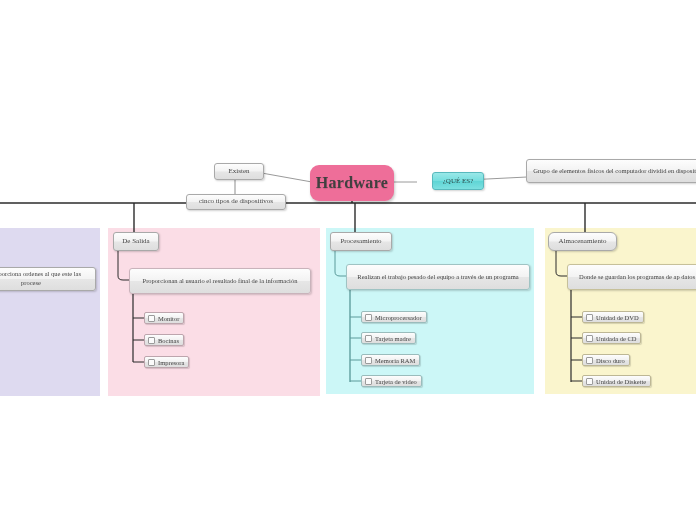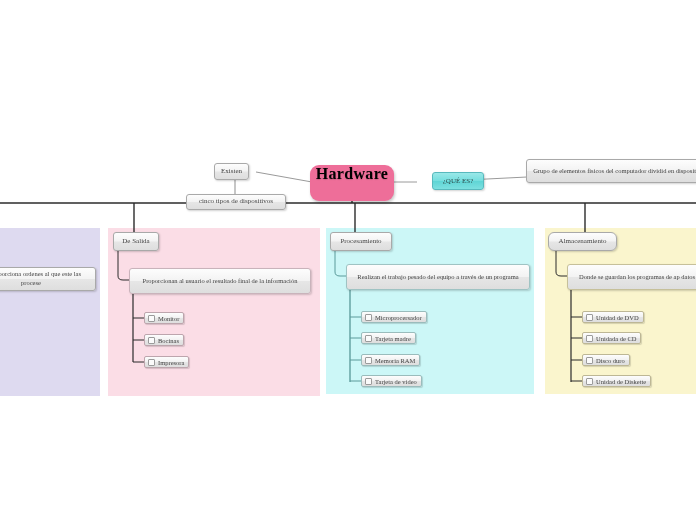--- a/index.html
+++ b/index.html
@@ -65,26 +65,27 @@
   .node.tinted-pink   { border-color: #c9b3bb; }
   .node.tinted-cyan   { border-color: #9fc3c3; }
   .node.tinted-yellow { border-color: #c6c09a; }
 
   
   .hardware {
     position: absolute;
     box-sizing: border-box;
     background: #ee6e99;
     border-radius: 9px;
-    color: #000000;
+    color: #404040;
     font-family: "Liberation Serif", serif;
     font-weight: bold;
     font-size: 16px;
     letter-spacing: 0.3px;
     display: flex;
+    align-items: center;
     justify-content: center;
     box-shadow: 1px 2px 3px rgba(0,0,0,0.22);
     text-shadow: 0 1px 1px rgba(0,0,0,0.12);
   }
 
   
   .quenode {
     position: absolute;
     box-sizing: border-box;
     background: linear-gradient(to bottom, #9ae8e8 0%, #74dede 50%, #5fd5d5 51%, #7ce0e0 100%);
@@ -172,21 +173,21 @@
     <path d="M 556 251 L 556 272 Q 556 276 561 276 L 568 276" stroke="#2b2b2b" stroke-width="1" fill="none"></path>
     <path d="M 571 286 L 571 382" stroke="#2b2b2b" stroke-width="1.2" fill="none"></path>
     <path d="M 571 317 L 582 317" stroke="#2b2b2b" stroke-width="1" fill="none"></path>
     <path d="M 571 338 L 582 338" stroke="#2b2b2b" stroke-width="1" fill="none"></path>
     <path d="M 571 360 L 582 360" stroke="#2b2b2b" stroke-width="1" fill="none"></path>
     <path d="M 571 381 L 582 381" stroke="#2b2b2b" stroke-width="1" fill="none"></path>
 
     <path d="M 0 279 L 8 279" stroke="#2b2b2b" stroke-width="1" fill="none"></path>
   </svg>
 
-  <div class="node" style="left:214px; top:163px; width:35px; height:17px;align-items:center;">
+  <div class="node" style="left:214px; top:163px; width:50px; height:17px;align-items:center;">
     <span>Existen</span>
   </div>
 
   <div class="node" style="left:186px; top:194px; width:100px; height:16px;">
     <span>cinco tipos de dispositivos</span>
   </div>
 
   <div class="hardware" style="left:310px; top:165px; width:84px; height:36px;">
     <span>Hardware</span>
   </div>

